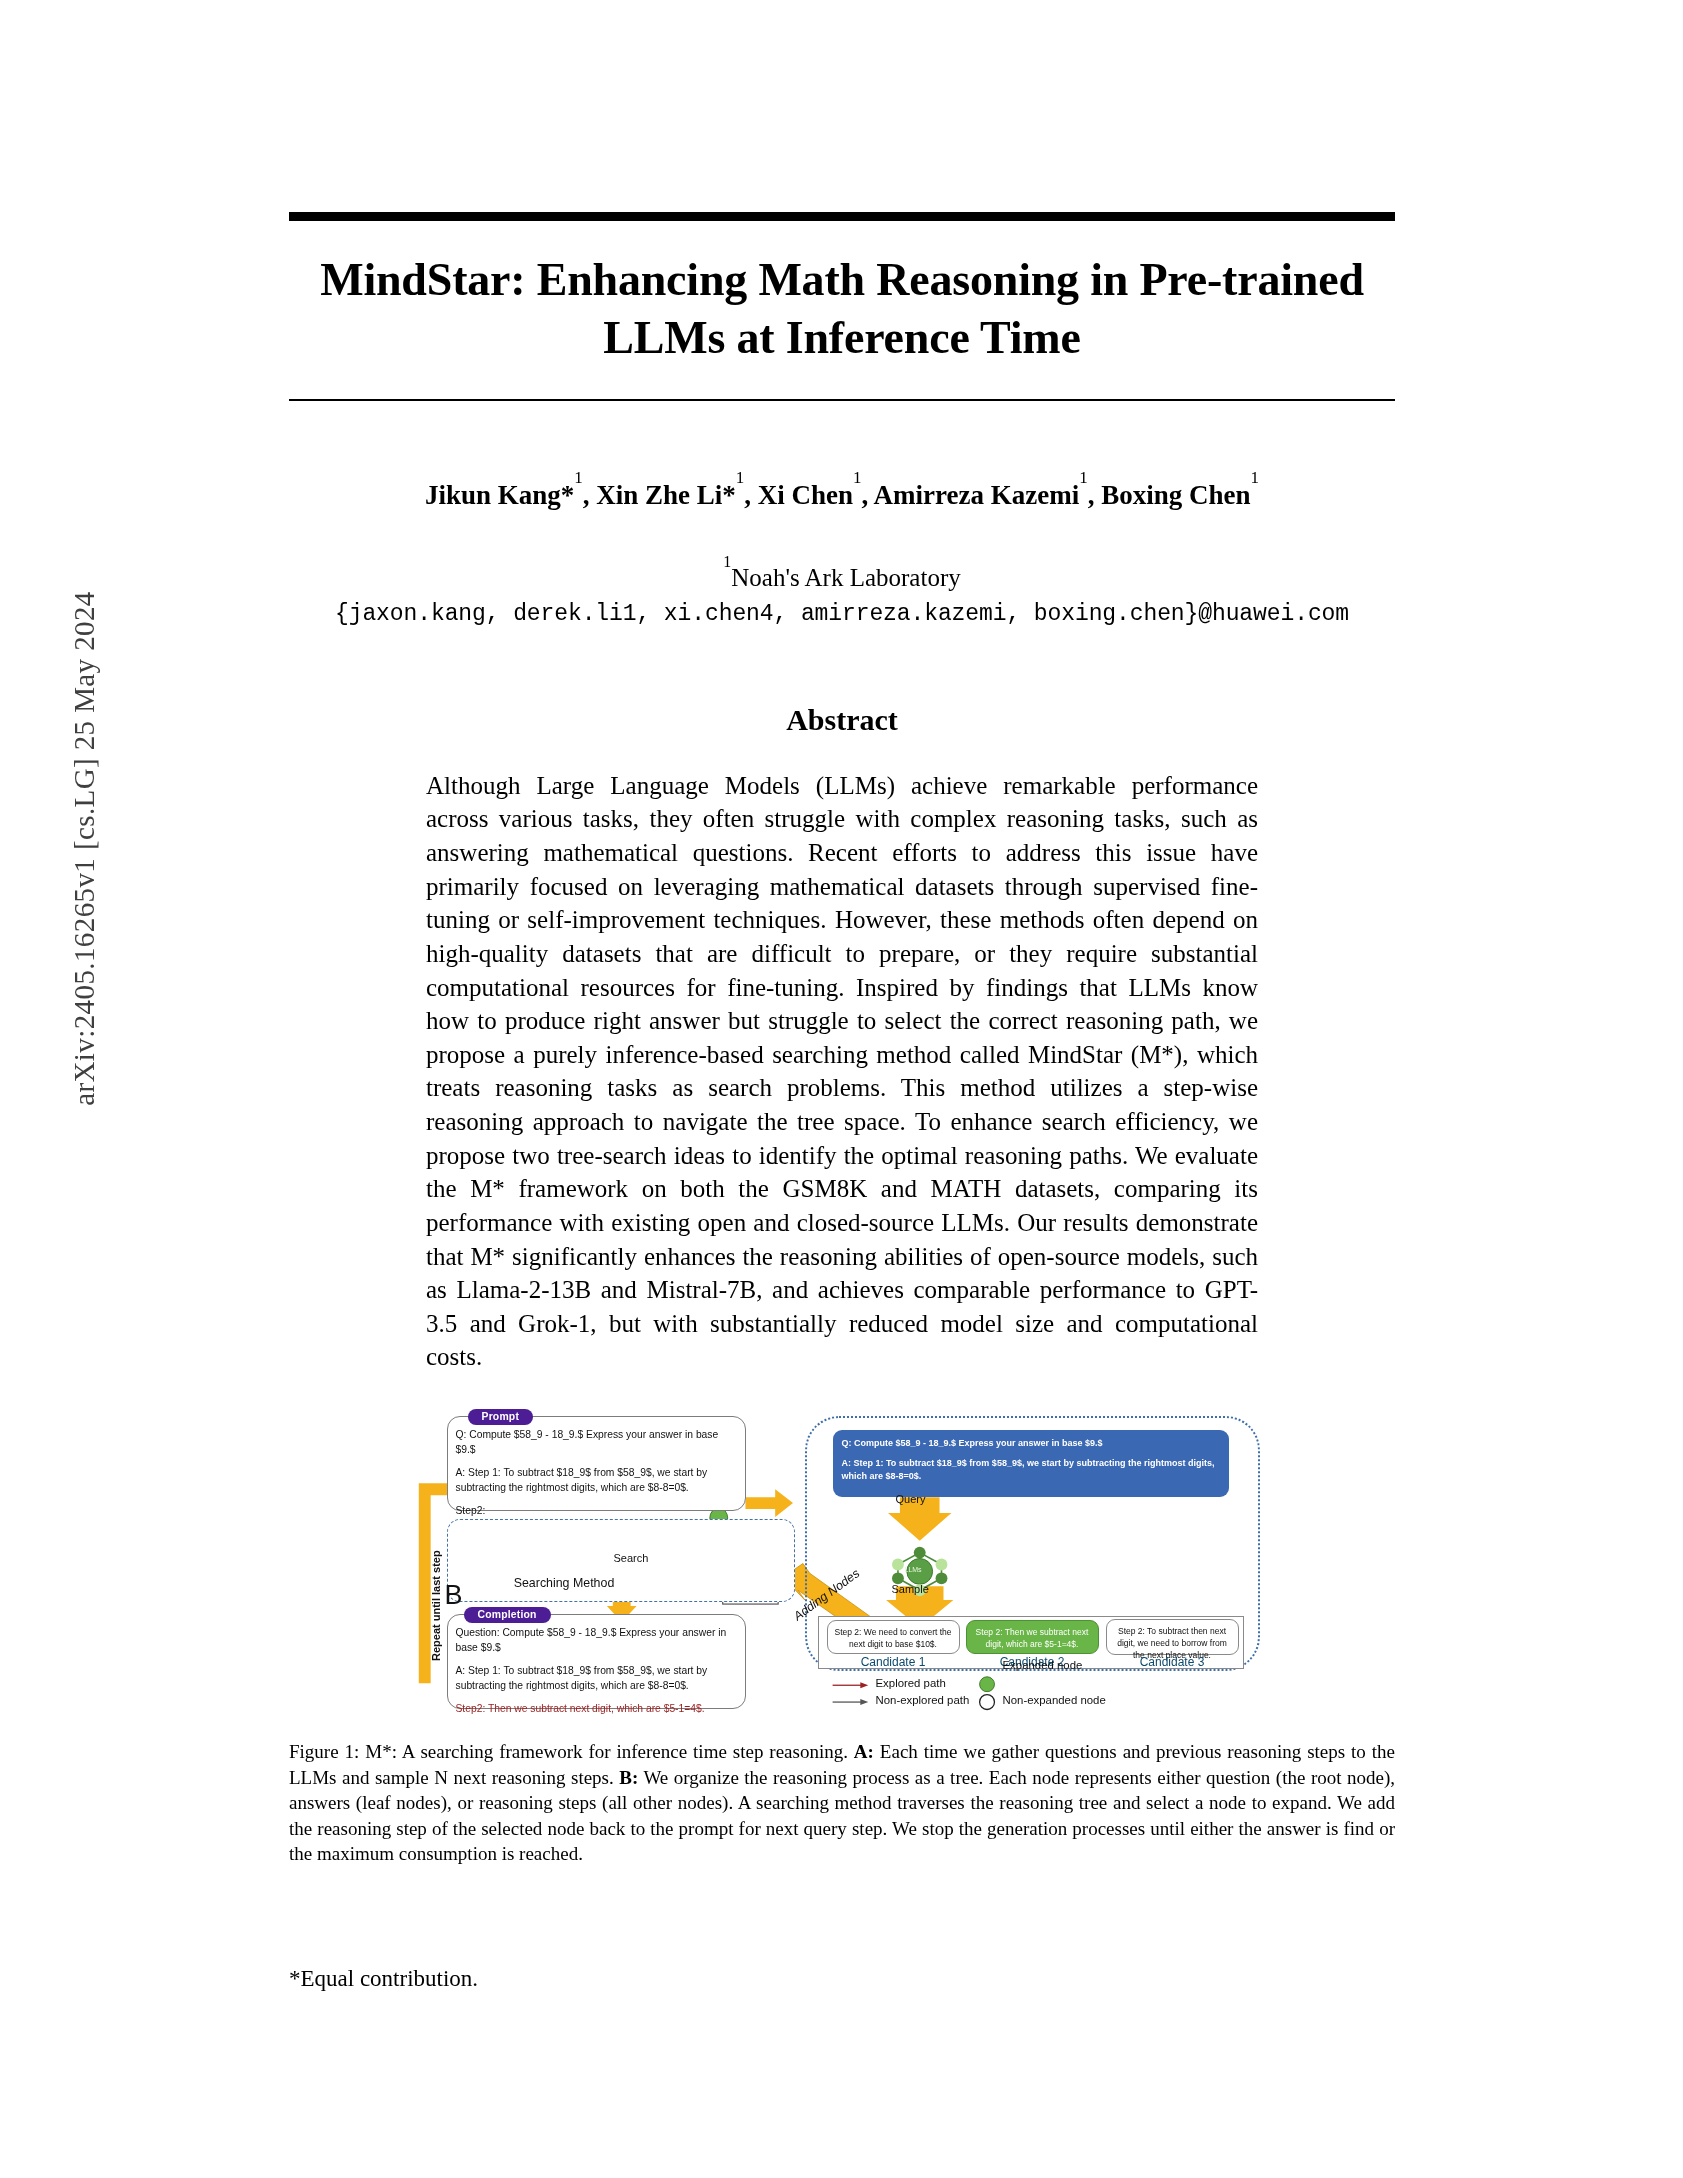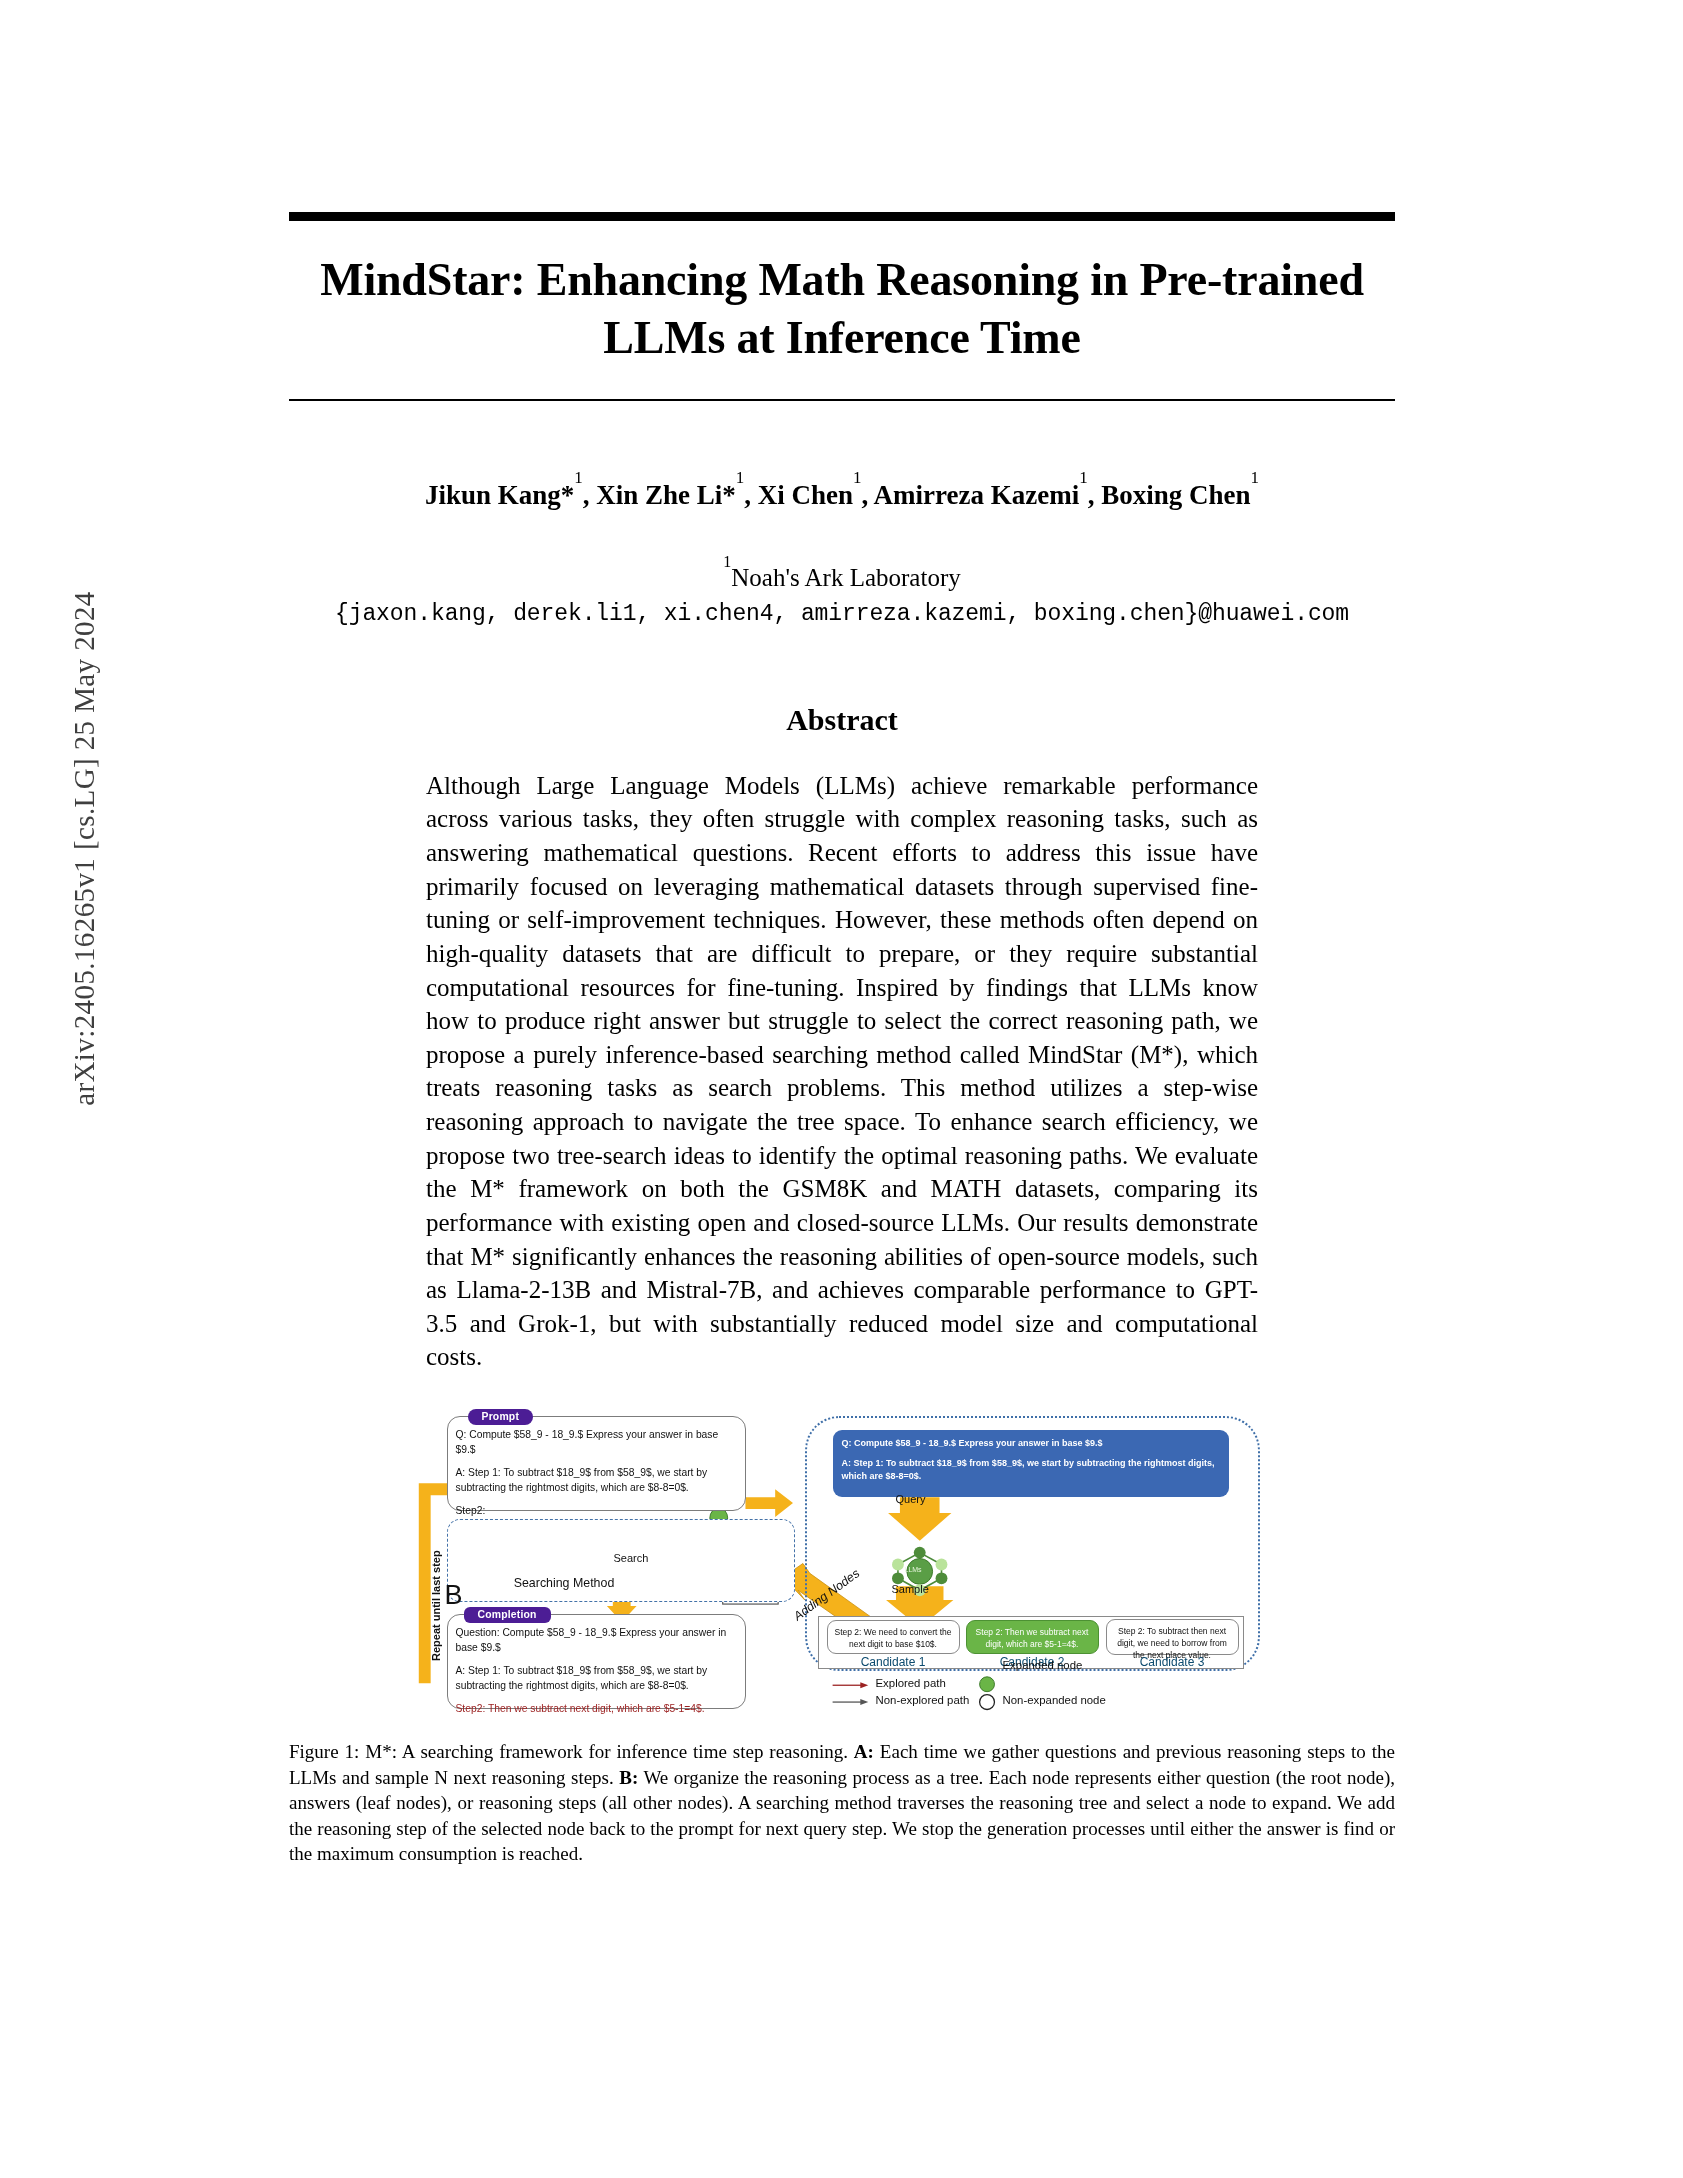--- a/index.html
+++ b/index.html
@@ -395,21 +395,21 @@
         <span class="gap"></span>
         <span>Step2:</span>
       </div>
 
       <div class="box-dashed" style="left:50px; top:117px; width:348px; height:83px;"></div>
       <div class="search-label" style="left:109px; top:174px; width:117px;">Searching Method</div>
       <div class="arrow-label" style="left:217px; top:150px;">Search</div>
       <div class="panel-letter" style="left:48px; top:178px;">B</div>
 
       <div class="box" style="left:50px; top:212px; width:299px; height:95px;"></div>
-      <div class="pill" style="left:67px; top:205px;border-radius:6px;">Completion</div>
+      <div class="pill" style="left:67px; top:205px;">Completion</div>
       <div class="body-text" style="left:59px; top:224px; width:283px;">
         <span>Question: Compute $58_9 - 18_9.$ Express your answer in base $9.$</span>
         <span class="gap"></span>
         <span>A: Step 1: To subtract $18_9$ from $58_9$, we start by subtracting the rightmost digits, which are $8-8=0$.</span>
         <span class="gap"></span>
         <span class="red">Step2: Then we subtract next digit, which are $5-1=4$.</span>
       </div>
 
       <div class="box-dotted-big" style="left:408px; top:14px; width:455px; height:255px; background:transparent;"></div>
       <div class="panel-letter" style="left:428px; top:236px;">A</div>
@@ -440,15 +440,16 @@
       <div class="legend-item" style="left:606px; top:257px;">Expanded node</div>
       <div class="legend-item" style="left:606px; top:292px;">Non-expanded node</div>
 
     </div>
   </div>
 
   <div id="fig-caption">
     <span>Figure 1: </span><span>M*: A searching framework for inference time step reasoning. </span><b>A:</b><span> Each time we gather questions and previous reasoning steps to the LLMs and sample N next reasoning steps. </span><b>B:</b><span> We organize the reasoning process as a tree. Each node represents either question (the root node), answers (leaf nodes), or reasoning steps (all other nodes). A searching method traverses the reasoning tree and select a node to expand. We add the reasoning step of the selected node back to the prompt for next query step. We stop the generation processes until either the answer is find or the maximum consumption is reached.</span>
   </div>
 
+  <div id="footnote">*Equal contribution.</div>
 
 </div>
 
 
 </body></html>

